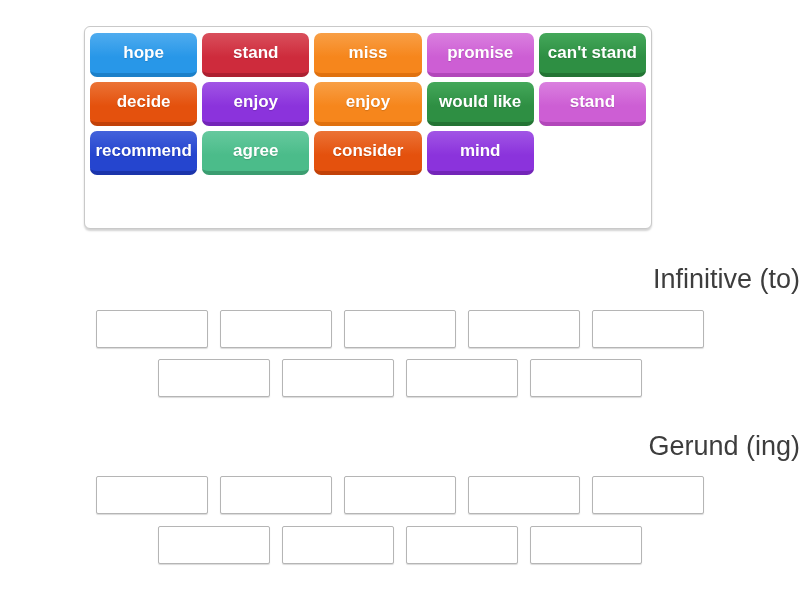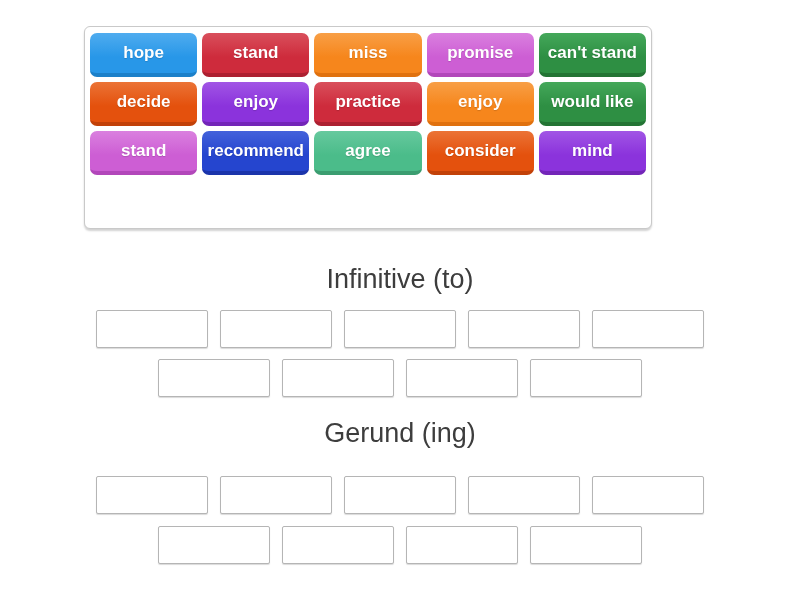--- a/index.html
+++ b/index.html
@@ -27,25 +27,25 @@
     background: linear-gradient(180deg, var(--lt) 0%, var(--bs) 60%, var(--bs) 100%);
     color: #ffffff; font-weight: bold; font-size: 17px;
     display: flex; align-items: center; justify-content: center;
     text-shadow: 0 1px 1px rgba(0,0,0,0.15);
     cursor: pointer; user-select: none; white-space: nowrap;
   }
 
   
   .g-title {
     position: absolute; left: 0; width: 800px; margin: 0;
-    text-align: center; font-weight: 400; font-size: 27px;
+    text-align: right; font-weight: 400; font-size: 27px;
     line-height: 37px; color: #3d3d3d;
   }
   .title-infinitive { top: 261px; }
-  .title-gerund     { top: 415px; }
+  .title-gerund     { top: 428px; }
 
   
   .slot-row {
     position: absolute; left: 0; width: 800px;
     display: flex; justify-content: center; gap: 12px;
   }
   .row-inf-1 { top: 310px; }
   .row-inf-2 { top: 359px; }
   .row-ger-1 { top: 476px; }
   .row-ger-2 { top: 526px; }
@@ -61,21 +61,20 @@
 <div class="board">
 
   <div class="word-bank">
       <div class="tile" style="--lt: #4FACEF; --bs: #2897E8; --dk: #1C80C9;">hope</div>
       <div class="tile" style="--lt: #D94F5C; --bs: #CE2B3C; --dk: #AD2031;">stand</div>
       <div class="tile" style="--lt: #F89F46; --bs: #F6861C; --dk: #E0710E;">miss</div>
       <div class="tile" style="--lt: #DA80DF; --bs: #CD5ED4; --dk: #B247BA;">promise</div>
       <div class="tile" style="--lt: #44A85A; --bs: #2E8F43; --dk: #237434;">can't stand</div>
       <div class="tile" style="--lt: #EB7336; --bs: #E4510D; --dk: #C24108;">decide</div>
       <div class="tile" style="--lt: #A155E5; --bs: #8B33DC; --dk: #7325B8;">enjoy</div>
-      <div class="tile" style="--lt: #D94F5C; --bs: #CE2B3C; --dk: #AD2031;">practice</div>
       <div class="tile" style="--lt: #F89F46; --bs: #F6861C; --dk: #E0710E;">enjoy</div>
       <div class="tile" style="--lt: #44A85A; --bs: #2E8F43; --dk: #237434;">would like</div>
       <div class="tile" style="--lt: #DA80DF; --bs: #CD5ED4; --dk: #B247BA;">stand</div>
       <div class="tile" style="--lt: #4362DB; --bs: #2545CF; --dk: #1B34AB;">recommend</div>
       <div class="tile" style="--lt: #66C99E; --bs: #4BBC8A; --dk: #3B9D70;">agree</div>
       <div class="tile" style="--lt: #EB7336; --bs: #E4510D; --dk: #C24108;">consider</div>
       <div class="tile" style="--lt: #A155E5; --bs: #8B33DC; --dk: #7325B8;">mind</div>
     </div>
 
   <h2 class="g-title title-infinitive">Infinitive (to)</h2>

